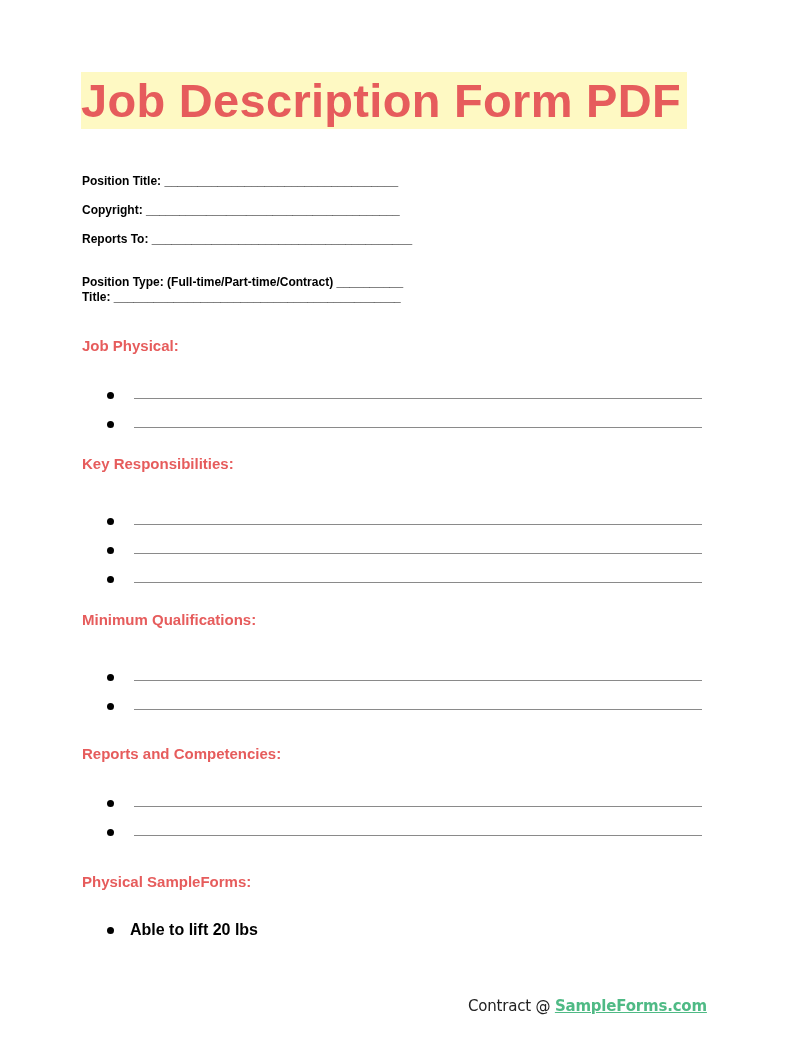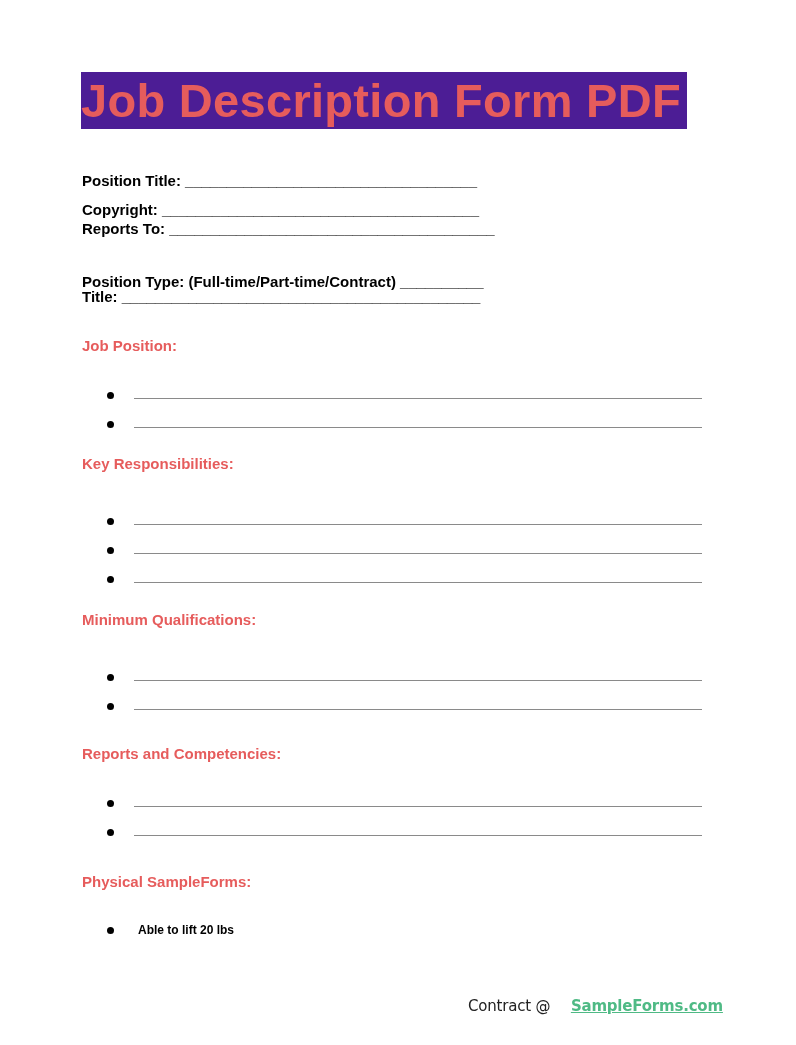--- a/index.html
+++ b/index.html
@@ -3,80 +3,80 @@
   <meta charset="utf-8">
   <style>
     html, body { margin: 0; padding: 0; background: #ffffff; }
     body {
       width: 796px; height: 1045px; position: relative; overflow: hidden;
       font-family: "Liberation Sans", sans-serif; color: #000;
     }
     .title {
       position: absolute; left: 81px; top: 72px; height: 57px;
       width: 606px;
-      background: #4c1d95; color: #e65c5c;
+      background: #fef9c3; color: #e65c5c;
       font-weight: bold; font-size: 47px; line-height: 57px;
       white-space: nowrap; letter-spacing: 0.3px;
     }
     .field {
-      position: absolute; left: 82px; font-size: 15px; font-weight: bold;
+      position: absolute; left: 82px; font-size: 12px; font-weight: bold;
       white-space: nowrap; line-height: 18px;
     }
     .heading {
       position: absolute; left: 82px; font-size: 15px; font-weight: bold;
       color: #e65c5c; line-height: 18px; white-space: nowrap;
     }
     .bullet {
       position: absolute; left: 107px; width: 7px; height: 7px;
       border-radius: 50%; background: #000;
     }
     .line {
       position: absolute; left: 134px; width: 568px; height: 0;
       border-top: 1px solid #8a8a8a;
     }
     .item-text {
-      position: absolute; left: 130px; font-size: 12px; font-weight: bold;
-      line-height: 18px; white-space: nowrap; margin-left: 8px;
+      position: absolute; left: 130px; font-size: 16px; font-weight: bold;
+      line-height: 18px; white-space: nowrap;
     }
     .footer {
       position: absolute; left: 468px; top: 997px; font-size: 15px;
       font-family: "DejaVu Sans", sans-serif; color: #222; white-space: nowrap;
       letter-spacing: -0.2px;
     }
     .footer a {
-      color: #4fba85; font-weight: bold; text-decoration: underline; margin-left: 16px;
+      color: #4fba85; font-weight: bold; text-decoration: underline;
     }
   </style>
 </head>
 <body>
 
 <div class="title">Job Description Form PDF</div>
 
 <div class="field" style="top:172px">
   <span>Position Title:</span>
   <span>___________________________________</span>
 </div>
 <div class="field" style="top:201px">
   <span>Copyright:</span>
   <span>______________________________________</span>
 </div>
-<div class="field" style="top:220px">
+<div class="field" style="top:230px">
   <span>Reports To:</span>
   <span>_______________________________________</span>
 </div>
 <div class="field" style="top:273px">
   <span>Position Type: (Full-time/Part-time/Contract)</span>
   <span>__________</span>
 </div>
 <div class="field" style="top:288px">
   <span>Title:</span>
   <span>___________________________________________</span>
 </div>
 
-<div class="heading" style="top:337px">Job Position:</div>
+<div class="heading" style="top:337px">Job Physical:</div>
 <div class="bullet" style="top:392px"></div>
 <div class="line" style="top:398px"></div>
 <div class="bullet" style="top:421px"></div>
 <div class="line" style="top:427px"></div>
 
 <div class="heading" style="top:455px">Key Responsibilities:</div>
 <div class="bullet" style="top:518px"></div>
 <div class="line" style="top:524px"></div>
 <div class="bullet" style="top:547px"></div>
 <div class="line" style="top:553px"></div>

